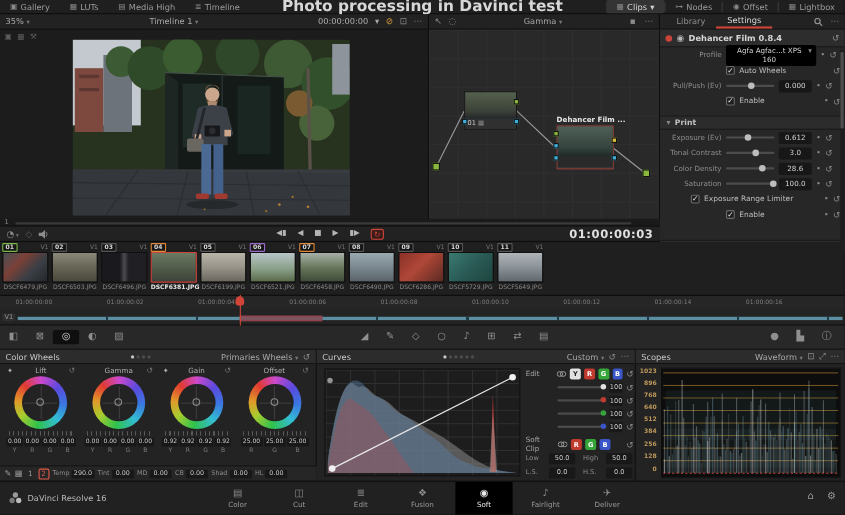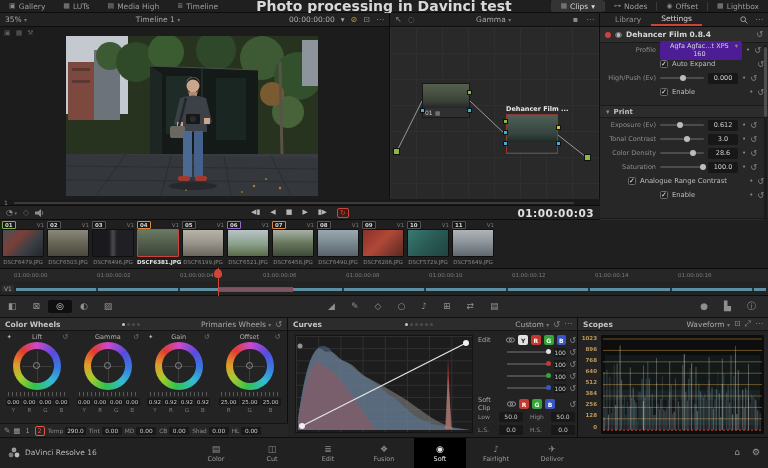--- a/index.html
+++ b/index.html
@@ -127,21 +127,21 @@
             display:flex;align-items:center;}
   .ct-ic{color:#8f8f8f;font-size:9px;padding:2px 8px;line-height:1;}
   .ct-ic.active{background:#0f0f0f;border-radius:2px;color:#d0d0d0;}
   .ct-mid{position:absolute;left:320px;display:flex;}
   .ct-right{position:absolute;right:4px;display:flex;}
 
   
   .panel{position:absolute;top:318px;height:119px;background:#232323;}
   .phead{height:13px;background:#2c2c2c;border-bottom:1px solid #141414;display:flex;align-items:center;
          padding:0 5px;gap:4px;color:#b4b4b4;font-size:7.5px;}
-  .phead .nm{font-weight:bold;color:#c6c6c6;}
+  .phead .nm{font-weight:normal;color:#c6c6c6;}
   .dots{display:flex;gap:2px;margin:0 auto;}
   .dot{width:3px;height:3px;border-radius:50%;background:#4d4d4d;}
   .dot.on{background:#c9c9c9;}
 
   
   .wheels{left:0;width:288px;border-right:1px solid #0d0d0d;}
   .wrow{display:flex;justify-content:space-around;padding:1px 2px 0;}
   .wheel{width:68px;display:flex;flex-direction:column;align-items:center;}
   .whead{width:100%;display:flex;justify-content:space-between;align-items:center;color:#b0b0b0;font-size:6.5px;padding:0 3px;height:9px;}
   .whead .wrst{color:#777;font-size:7px;}
@@ -389,37 +389,37 @@
   <div class="settings">
     <div class="fx-head">
       <span class="fx-dot"></span>
       <span class="fx-ic">◉</span>
       <span class="fx-name">Dehancer Film 0.8.4</span>
       <span class="rst">↺</span>
     </div>
 
     <div class="srow">
       <span class="slabel">Profile</span>
-      <span class="sval" style="width:82px;background:#4c1d95;display:flex;justify-content:space-between;padding:1.5px 4px;">
+      <span class="sval" style="width:82px;background:#000000;display:flex;justify-content:space-between;padding:1.5px 4px;">
         <span>Agfa Agfac...t XPS 160</span>
         <span style="color:#888;">▾</span>
       </span>
       <span class="keyd">•</span>
       <span class="rst">↺</span>
     </div>
 
     <div class="srow">
       <span class="slabel"></span>
       <span class="chk">✓</span>
-      <span class="chlabel">Auto Expand</span>
+      <span class="chlabel">Auto Wheels</span>
       <span style="margin-left:auto;" class="rst">↺</span>
     </div>
 
     <div class="srow">
-      <span class="slabel">High/Push (Ev)</span>
+      <span class="slabel">Pull/Push (Ev)</span>
       <span class="strack">
           <span class="sknob" style="--p:46%;"></span>
         </span>
       <span class="sval">0.000</span>
       <span class="keyd">•</span>
       <span class="rst">↺</span>
     </div>
 
     <div class="srow">
       <span class="slabel"></span>
@@ -468,21 +468,21 @@
           <span class="sknob" style="--p:92%;"></span>
         </span>
       <span class="sval">100.0</span>
       <span class="keyd">•</span>
       <span class="rst">↺</span>
     </div>
 
     <div class="srow">
       <span style="width:20px;"></span>
       <span class="chk">✓</span>
-      <span class="chlabel">Analogue Range Contrast</span>
+      <span class="chlabel">Exposure Range Limiter</span>
       <span style="margin-left:auto;" class="keyd">•</span>
       <span class="rst">↺</span>
     </div>
     <div class="srow">
       <span class="slabel"></span>
       <span class="chk">✓</span>
       <span class="chlabel">Enable</span>
       <span style="margin-left:auto;" class="keyd">•</span>
       <span class="rst">↺</span>
     </div>

